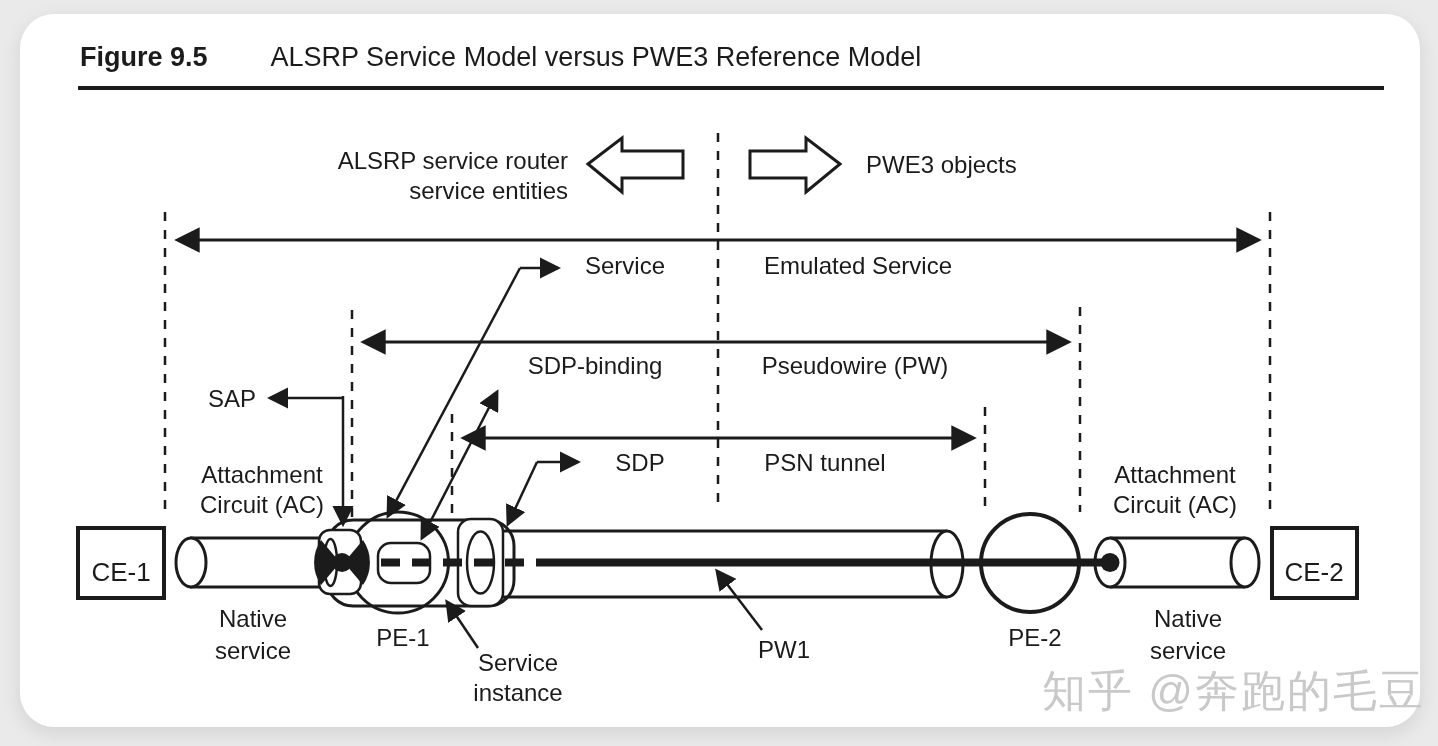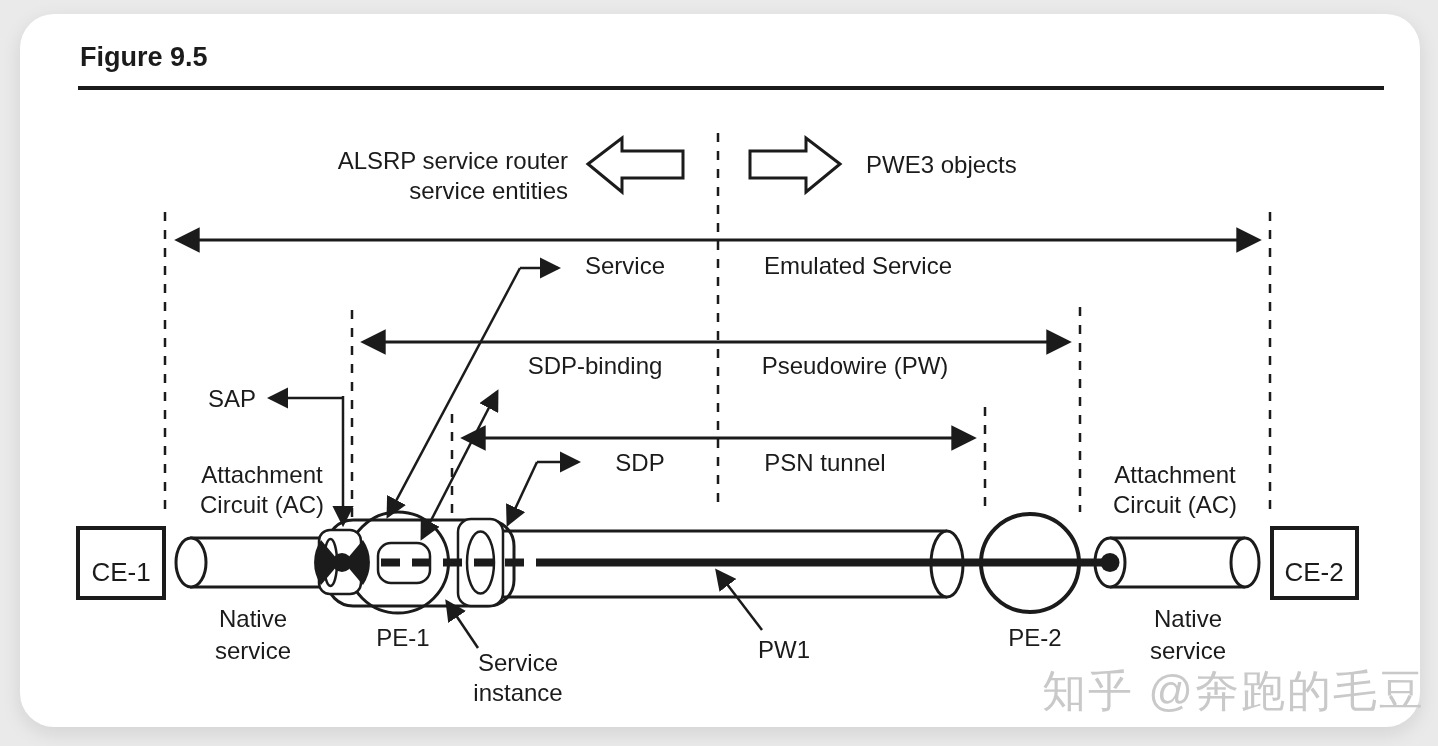--- a/index.html
+++ b/index.html
@@ -41,20 +41,21 @@
   .pw{stroke:var(--ink);stroke-width:8;fill:none;}
   .pwdash{stroke:var(--ink);stroke-width:8;stroke-dasharray:19 12;fill:none;}
 </style>
 </head>
 <body>
 
 <div class="card"></div>
 
 <div class="header">
   <span class="fig-label">Figure 9.5</span>
+  <span class="fig-title">ALSRP Service Model versus PWE3 Reference Model</span>
 </div>
 <div class="rule"></div>
 
 <svg class="diagram" viewBox="0 0 1438 746">
   <defs>
     <marker id="arr" viewBox="0 0 10 10" refX="8.5" refY="5" markerWidth="8.5" markerHeight="8.5" orient="auto-start-reverse">
       <path d="M0,0 L10,5 L0,10 z" fill="#1b1b1b"></path>
     </marker>
   </defs>
 

